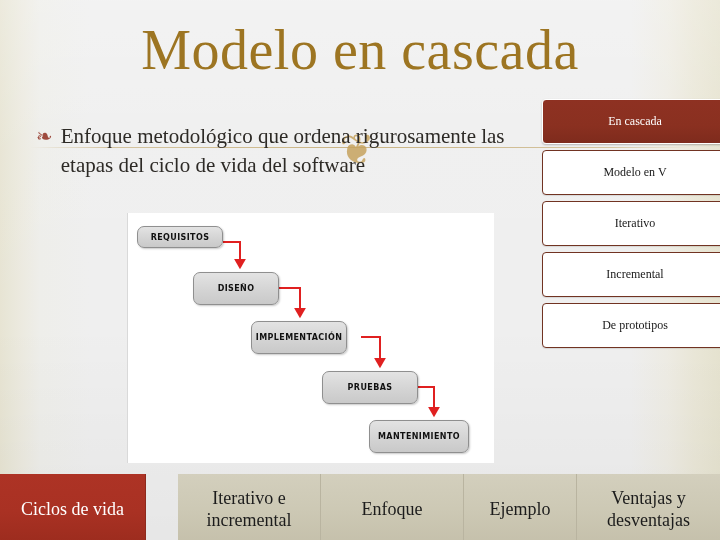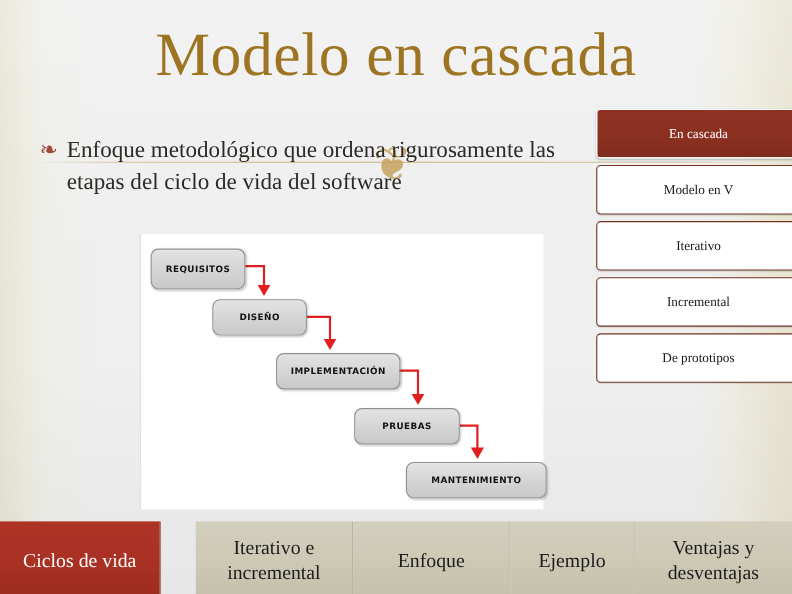--- a/index.html
+++ b/index.html
@@ -240,25 +240,25 @@
 
       <path d="M95,29 L112,29 L112,51" stroke="#e02020" stroke-width="2" fill="none" marker-end="url(#ah)"></path>
 
       <path d="M151,75 L172,75 L172,100" stroke="#e02020" stroke-width="2" fill="none" marker-end="url(#ah)"></path>
 
       <path d="M233,124 L252,124 L252,150" stroke="#e02020" stroke-width="2" fill="none" marker-end="url(#ah)"></path>
 
       <path d="M290,174 L306,174 L306,199" stroke="#e02020" stroke-width="2" fill="none" marker-end="url(#ah)"></path>
     </svg>
 
-    <div class="wf-box" style="left:9px;  top:13px;  width:86px;  height:37px;">REQUISITOS</div>
+    <div class="wf-box" style="left:9px;  top:13px;  width:86px;  height:22px;">REQUISITOS</div>
     <div class="wf-box" style="left:65px; top:59px;  width:86px;  height:33px;">DISEÑO</div>
-    <div class="wf-box" style="left:123px;top:108px; width:113px; height:33px;">IMPLEMENTACIÓN</div>
+    <div class="wf-box" style="left:123px;top:108px; width:96px; height:33px;">IMPLEMENTACIÓN</div>
     <div class="wf-box" style="left:194px;top:158px; width:96px;  height:33px;">PRUEBAS</div>
-    <div class="wf-box" style="left:241px;top:207px; width:128px; height:33px;">MANTENIMIENTO</div>
+    <div class="wf-box" style="left:241px;top:207px; width:100px; height:33px;">MANTENIMIENTO</div>
   </div>
 
   <div id="sidebar">
     <div class="side-btn active">En cascada</div>
     <div class="side-btn">Modelo en V</div>
     <div class="side-btn">Iterativo</div>
     <div class="side-btn">Incremental</div>
     <div class="side-btn">De prototipos</div>
   </div>
 

